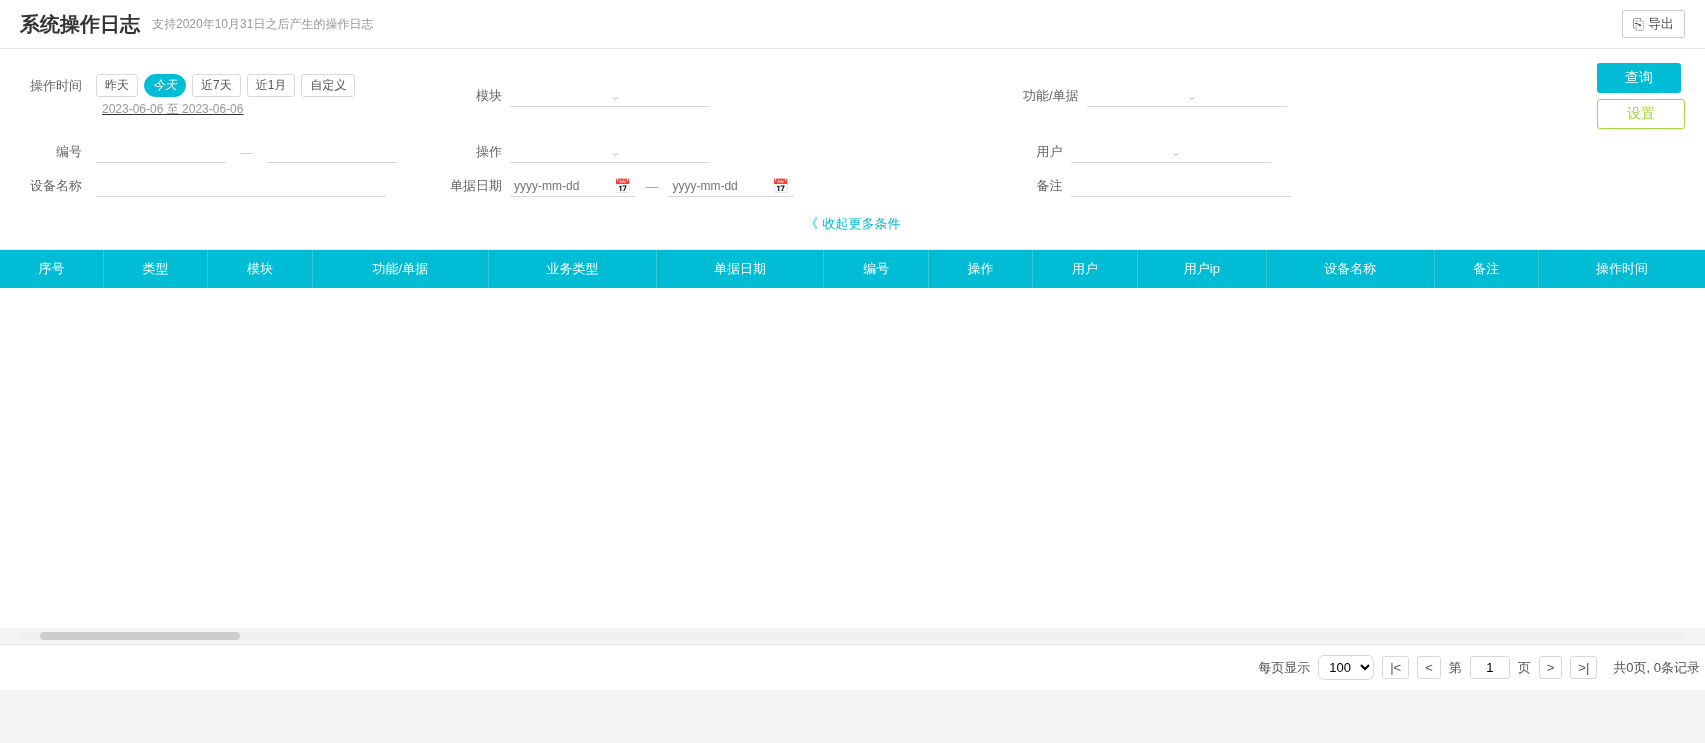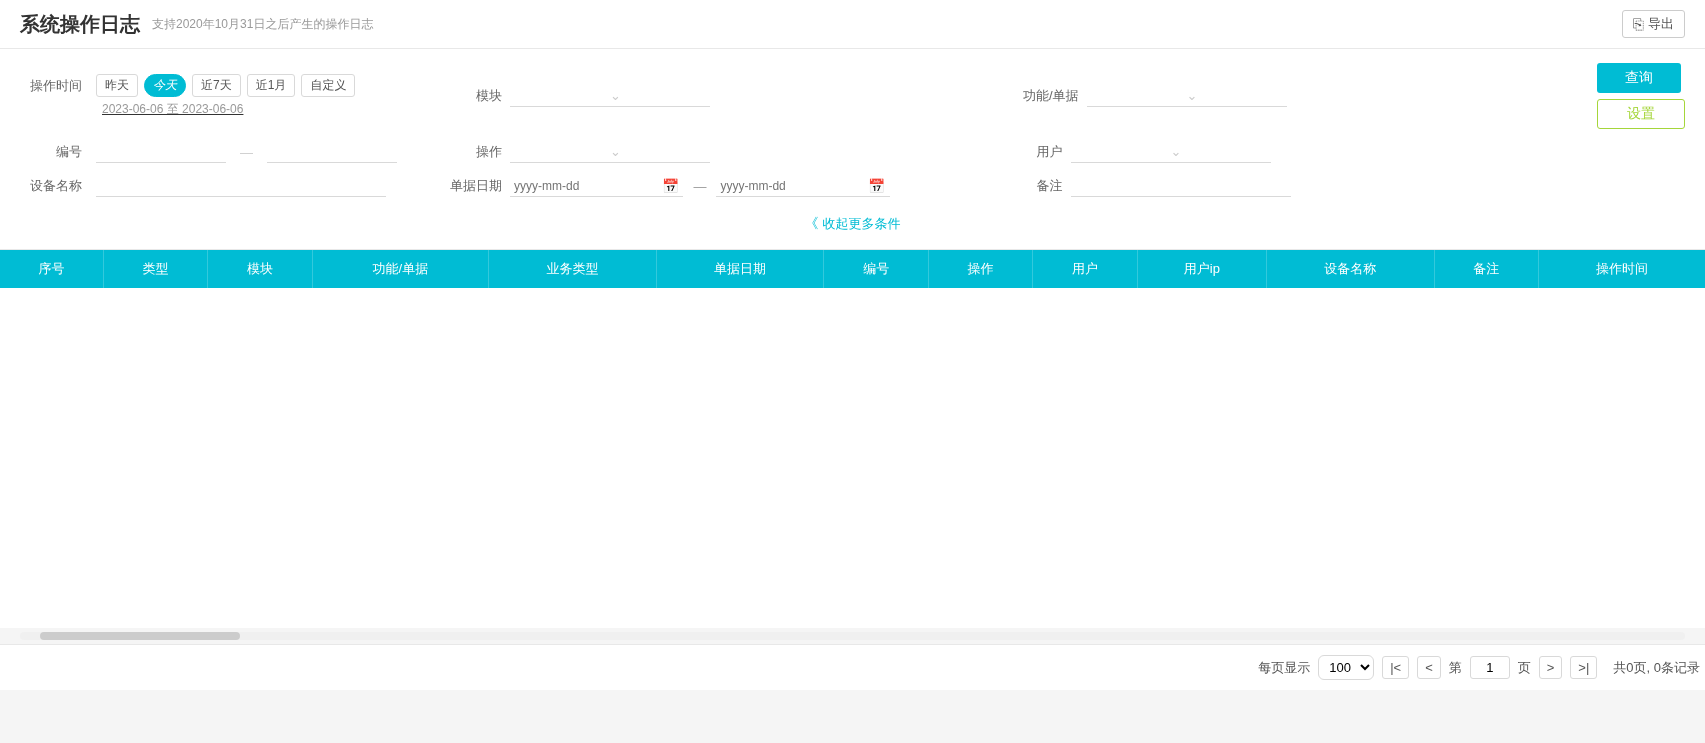--- a/index.html
+++ b/index.html
@@ -53,21 +53,21 @@
     .filter-select-wrap span { flex: 1; color: #ccc; font-size: 13px; }
     .chevron-icon { color: #aaa; font-size: 12px; }
 
     .filter-col { display: flex; align-items: center; flex: 1; }
 
     
     .date-range-wrap {
       display: flex; align-items: center; gap: 6px;
     }
     .date-input-wrap {
-      display: flex; align-items: center; border-bottom: 1px solid #d9d9d9; padding: 2px 4px; gap: 48px;
+      display: flex; align-items: center; border-bottom: 1px solid #d9d9d9; padding: 2px 4px;
     }
     .date-input {
       border: none; outline: none; font-size: 12px; color: #bbb;
       background: transparent; width: 100px;
     }
     .calendar-icon { color: #00bcd4; font-size: 14px; cursor: pointer; }
     .dash { color: #999; margin: 0 4px; }
 
     
     .query-btn {

